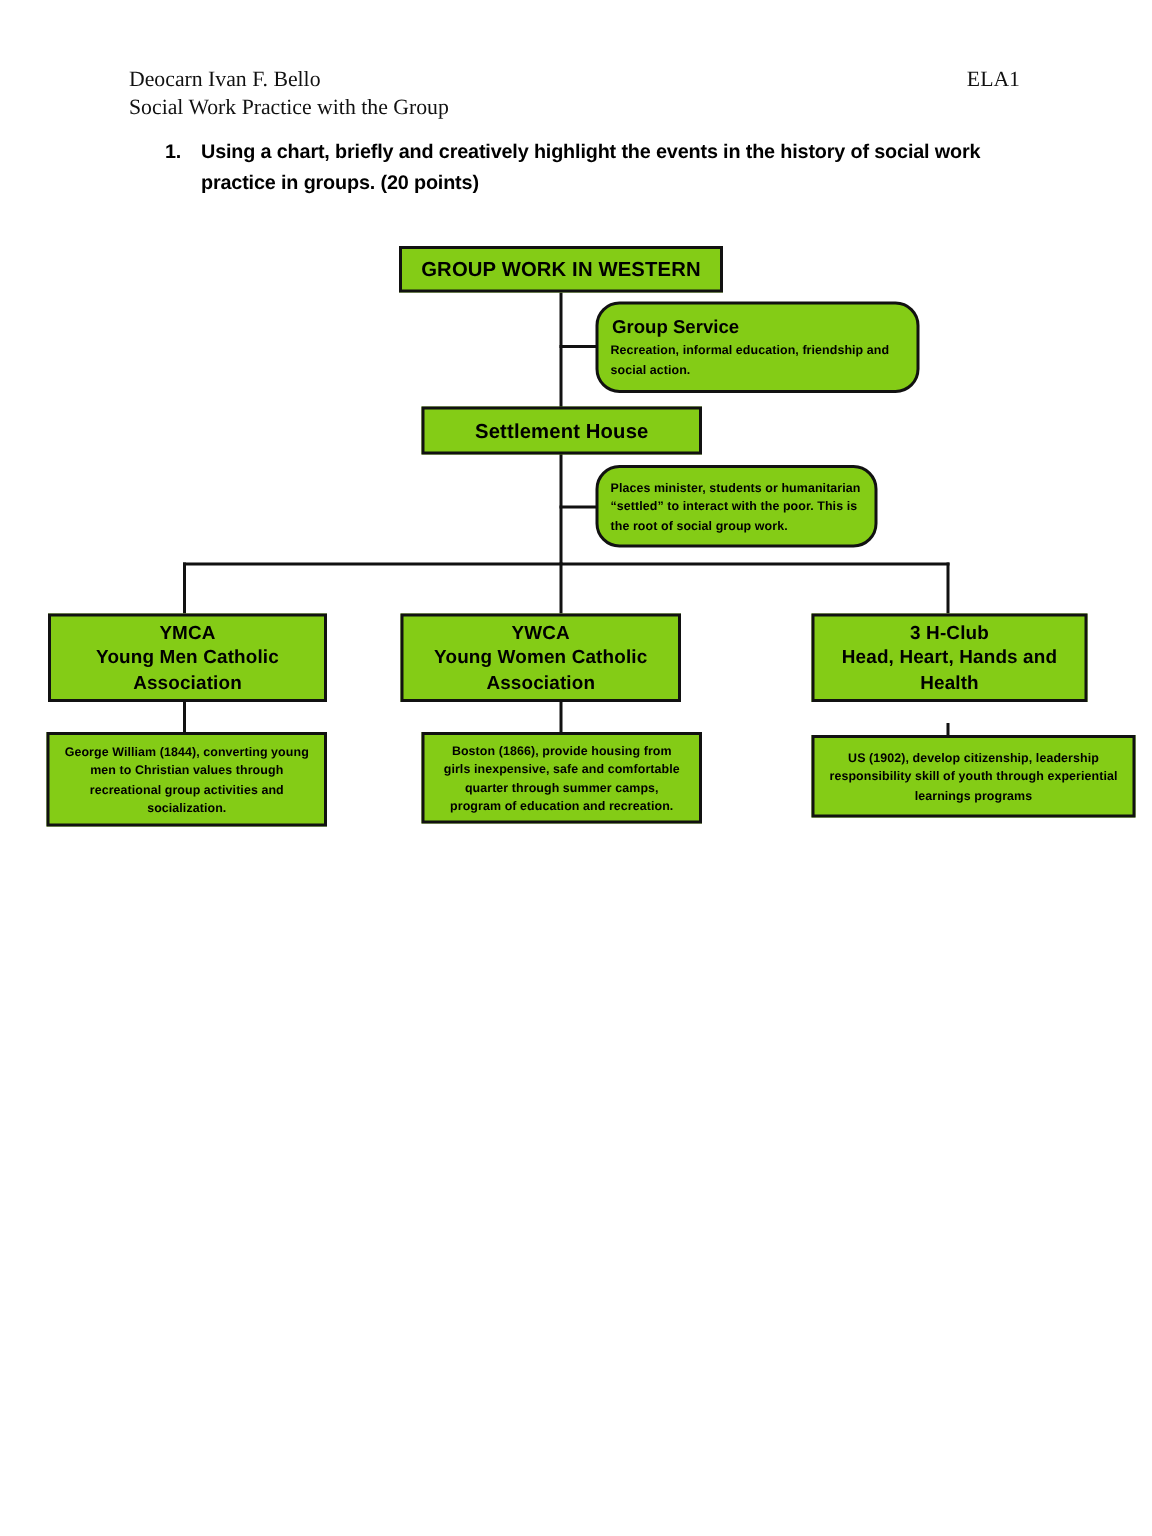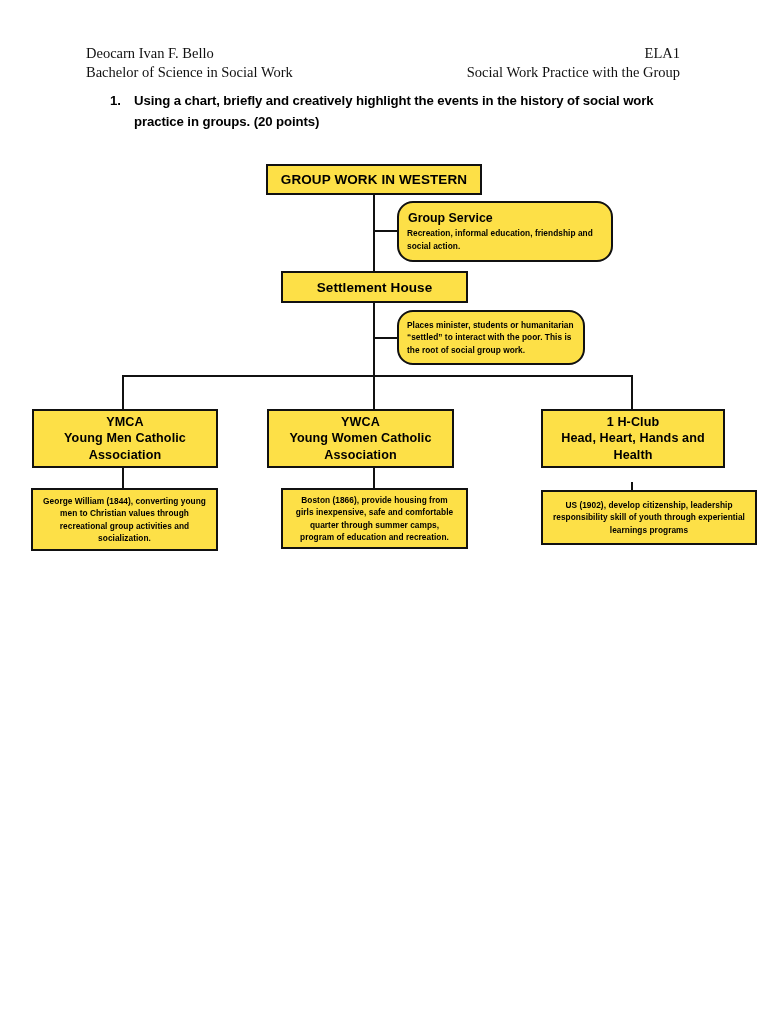--- a/index.html
+++ b/index.html
@@ -69,21 +69,21 @@
     left: 0;
     top: 0;
     width: 768px;
     height: 600px;
   }
 
   .node {
     position: absolute;
     box-sizing: border-box;
     border: 2.2px solid #111;
-    background: #fde047;
+    background: #84cc16;
     display: flex;
     flex-direction: column;
     justify-content: center;
     z-index: 2;
   }
   .node.center {
     align-items: center;
     text-align: center;
   }
   .node.left-al {
@@ -142,21 +142,20 @@
 <body>
 
 <div class="page">
 
   <div class="header">
     <div class="header-row">
       <span class="header-left">Deocarn Ivan F. Bello</span>
       <span class="header-right">ELA1</span>
     </div>
     <div class="header-row">
-      <span class="header-left">Bachelor of Science in Social Work</span>
       <span class="header-right">Social Work Practice with the Group</span>
     </div>
   </div>
 
   <div class="instruction">
     <span class="instruction-num">1.</span>
     <span class="instruction-text">Using a chart, briefly and creatively highlight the events in the history of social work practice in groups. (20 points)</span>
   </div>
 
   <div class="chart">
@@ -202,21 +201,21 @@
     <div class="node center" style="left:267px; top:409px; width:187px; height:59px;">
       <span class="title-bold org">YWCA</span>
       <span class="title-bold org">Young Women Catholic Association</span>
     </div>
     <div class="vline" style="left:373px; top:468px; height:20px;"></div>
     <div class="node center" style="left:281px; top:488px; width:187px; height:61px;">
       <span class="desc boxed">Boston (1866), provide housing from girls inexpensive, safe and comfortable quarter through summer camps, program of education and recreation.</span>
     </div>
 
     <div class="node center" style="left:541px; top:409px; width:184px; height:59px;">
-      <span class="title-bold org">1 H-Club</span>
+      <span class="title-bold org">3 H-Club</span>
       <span class="title-bold org">Head, Heart, Hands and Health</span>
     </div>
     <div class="vline" style="left:631px; top:482px; height:18px;"></div>
     <div class="node center" style="left:541px; top:490px; width:216px; height:55px;">
       <span class="desc boxed">US (1902), develop citizenship, leadership responsibility skill of youth through experiential learnings programs</span>
     </div>
 
   </div>
 </div>
 

